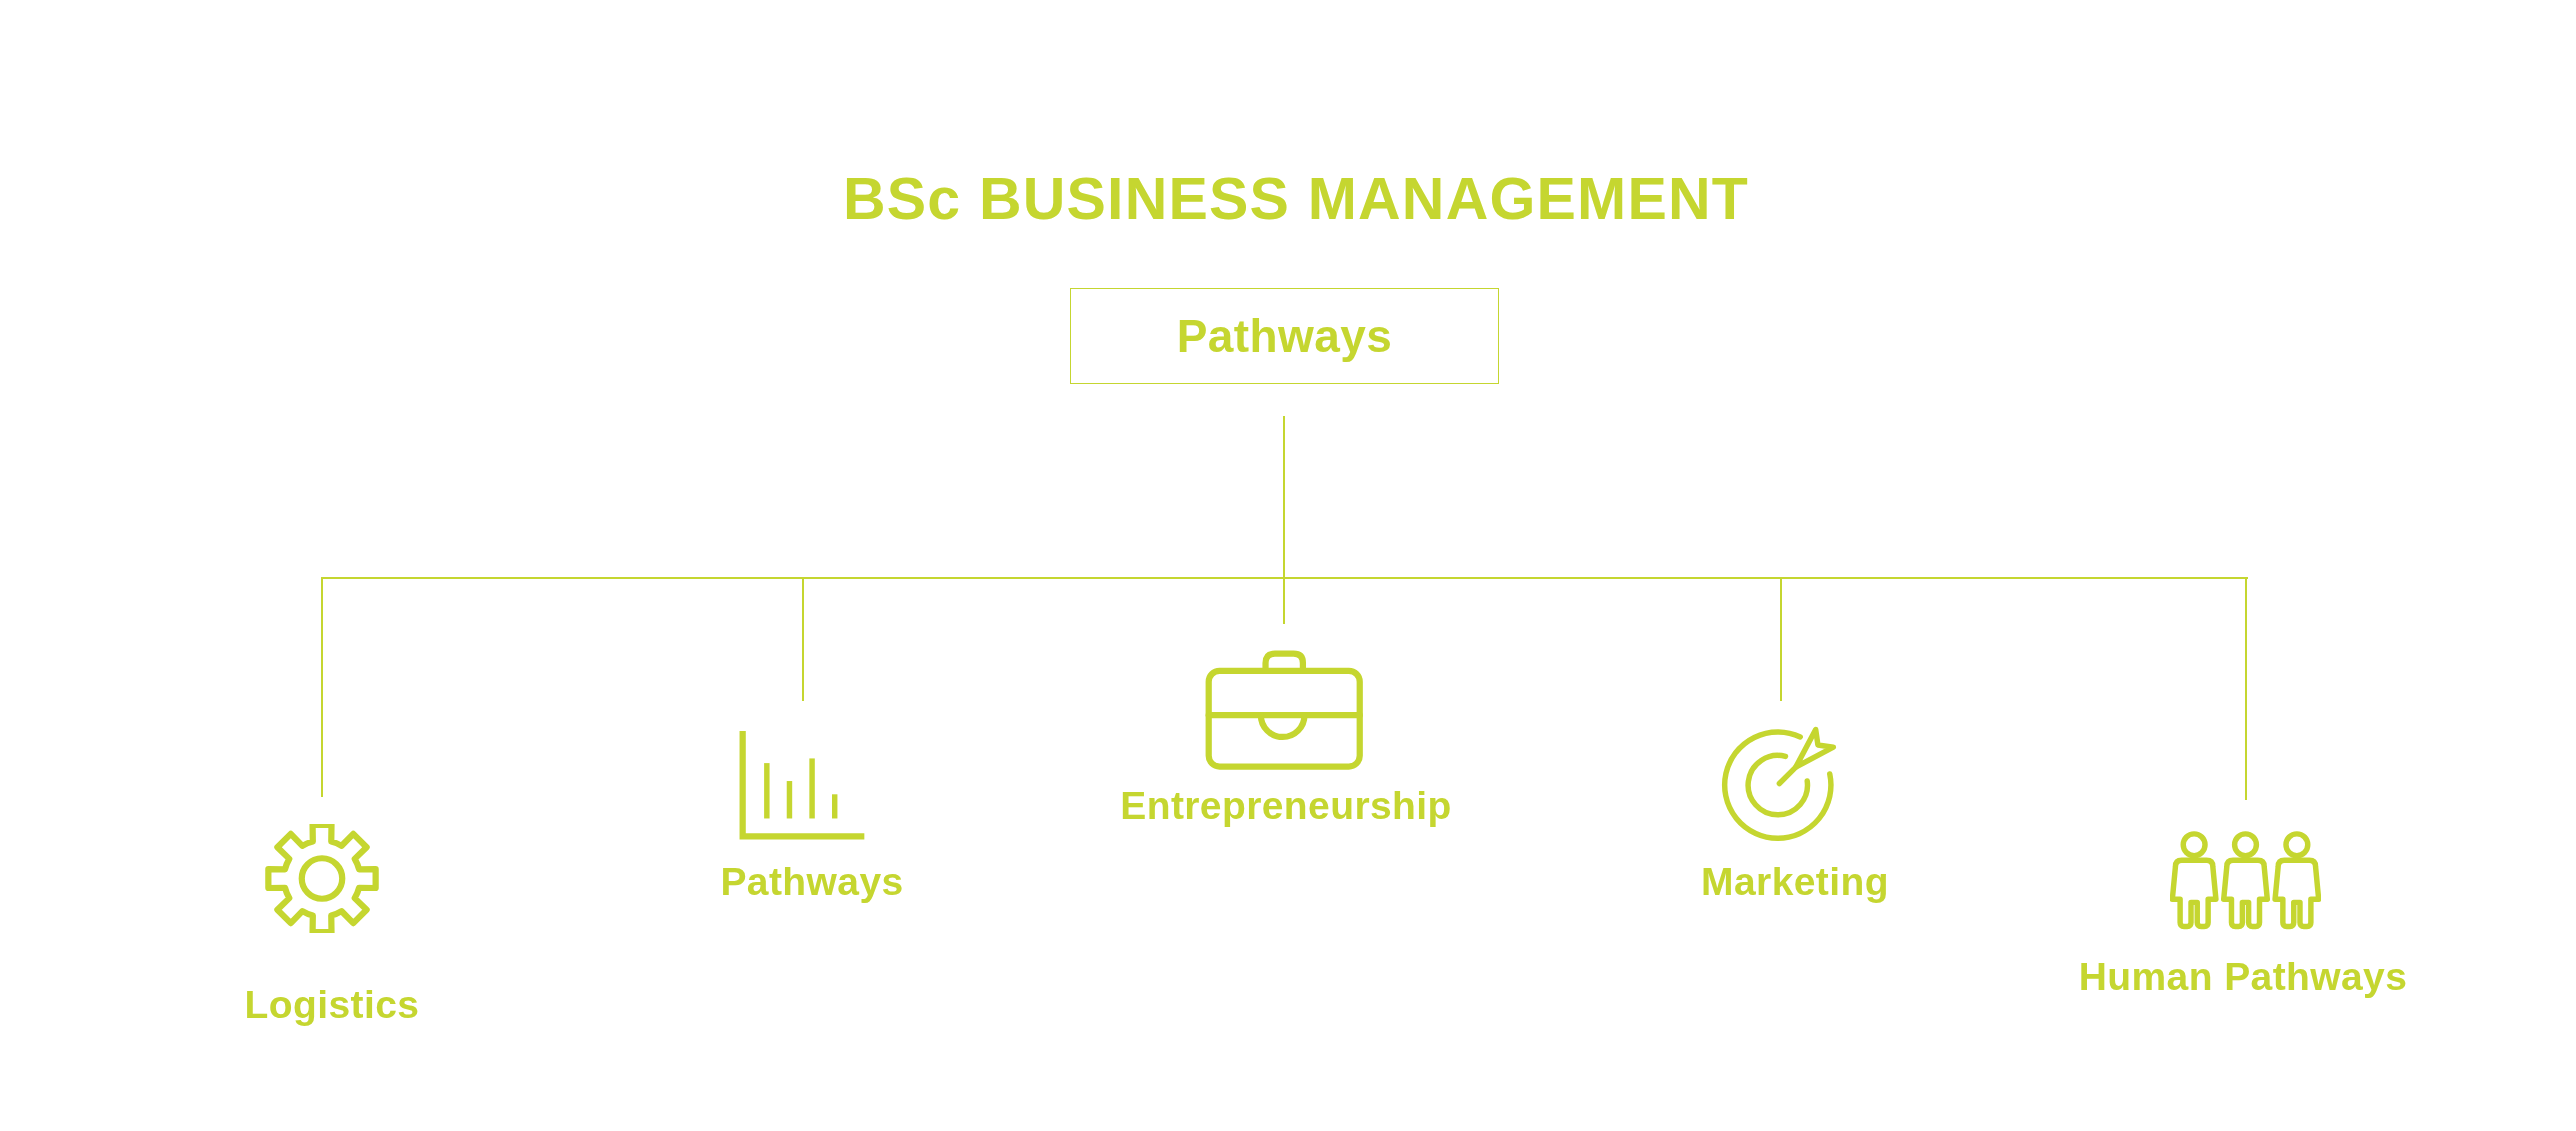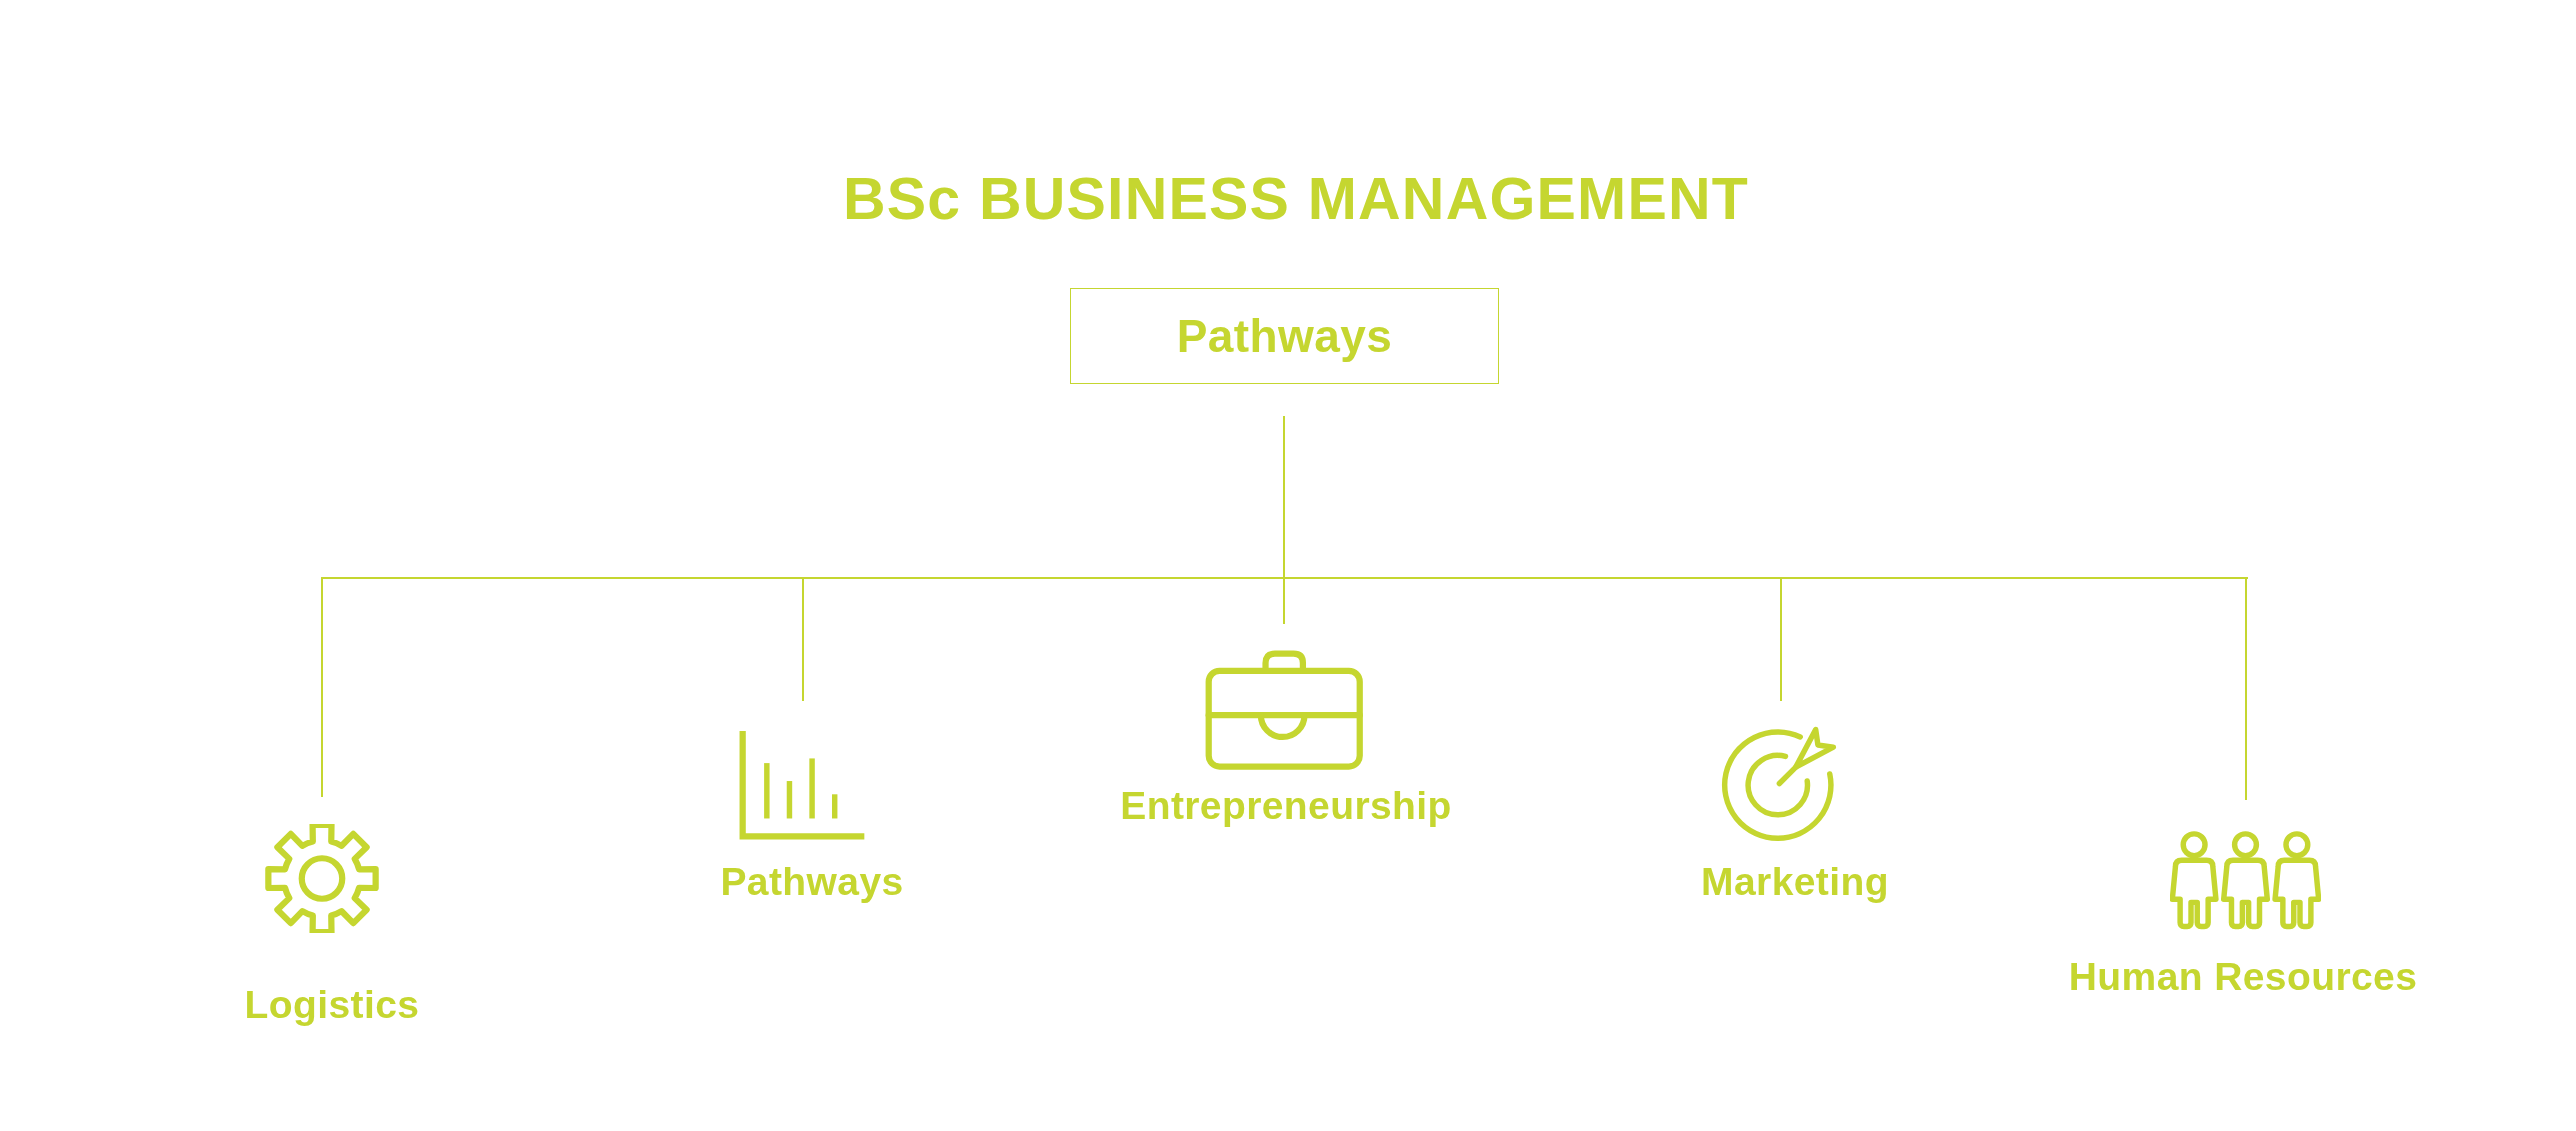--- a/index.html
+++ b/index.html
@@ -91,16 +91,16 @@
   <div class="icon" style="left:2170px; top:826px;">
     <svg width="151" height="106" viewBox="0 0 194 136" fill="none" stroke="currentColor" stroke-width="7" stroke-linejoin="round" stroke-linecap="round">
       <circle cx="31" cy="24" r="14"></circle>
       <circle cx="97" cy="24" r="14"></circle>
       <circle cx="163" cy="24" r="14"></circle>
       <path d="M3,94 L7,52 Q7,44 15,44 L47,44 Q55,44 55,52 L59,94 L49,94 L49,124 Q49,129 44,129 L40,129 Q35,129 35,124 L35,98 L27,98 L27,124 Q27,129 22,129 L18,129 Q13,129 13,124 L13,94 Z"></path>
       <path d="M69,94 L73,52 Q73,44 81,44 L113,44 Q121,44 121,52 L125,94 L115,94 L115,124 Q115,129 110,129 L106,129 Q101,129 101,124 L101,98 L93,98 L93,124 Q93,129 88,129 L84,129 Q79,129 79,124 L79,94 Z"></path>
       <path d="M135,94 L139,52 Q139,44 147,44 L179,44 Q187,44 187,52 L191,94 L181,94 L181,124 Q181,129 176,129 L172,129 Q167,129 167,124 L167,98 L159,98 L159,124 Q159,129 154,129 L150,129 Q145,129 145,124 L145,94 Z"></path>
     </svg>
   </div>
-  <div class="lbl" style="left:2243px; top:955px;">Human Resources</div>
+  <div class="lbl" style="left:2243px; top:955px;">Human Pathways</div>
 
 </div>
 
 
 </body></html>

